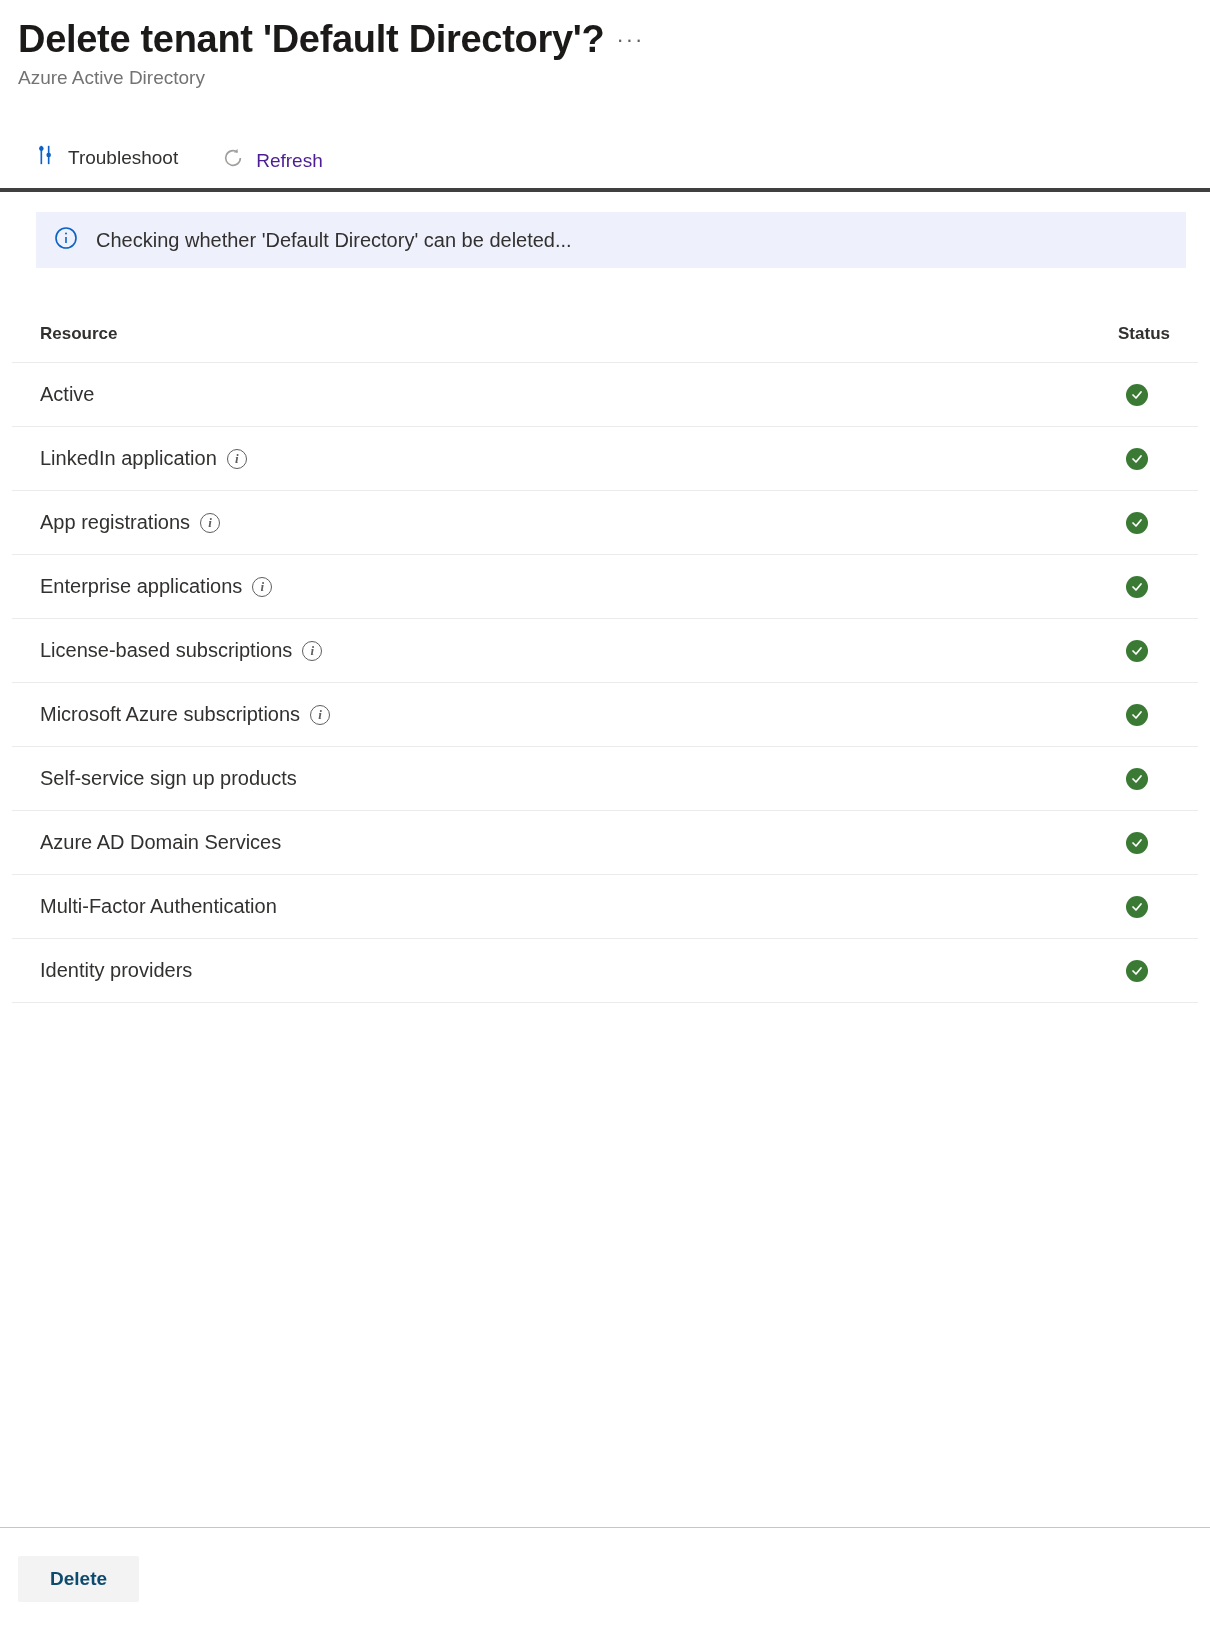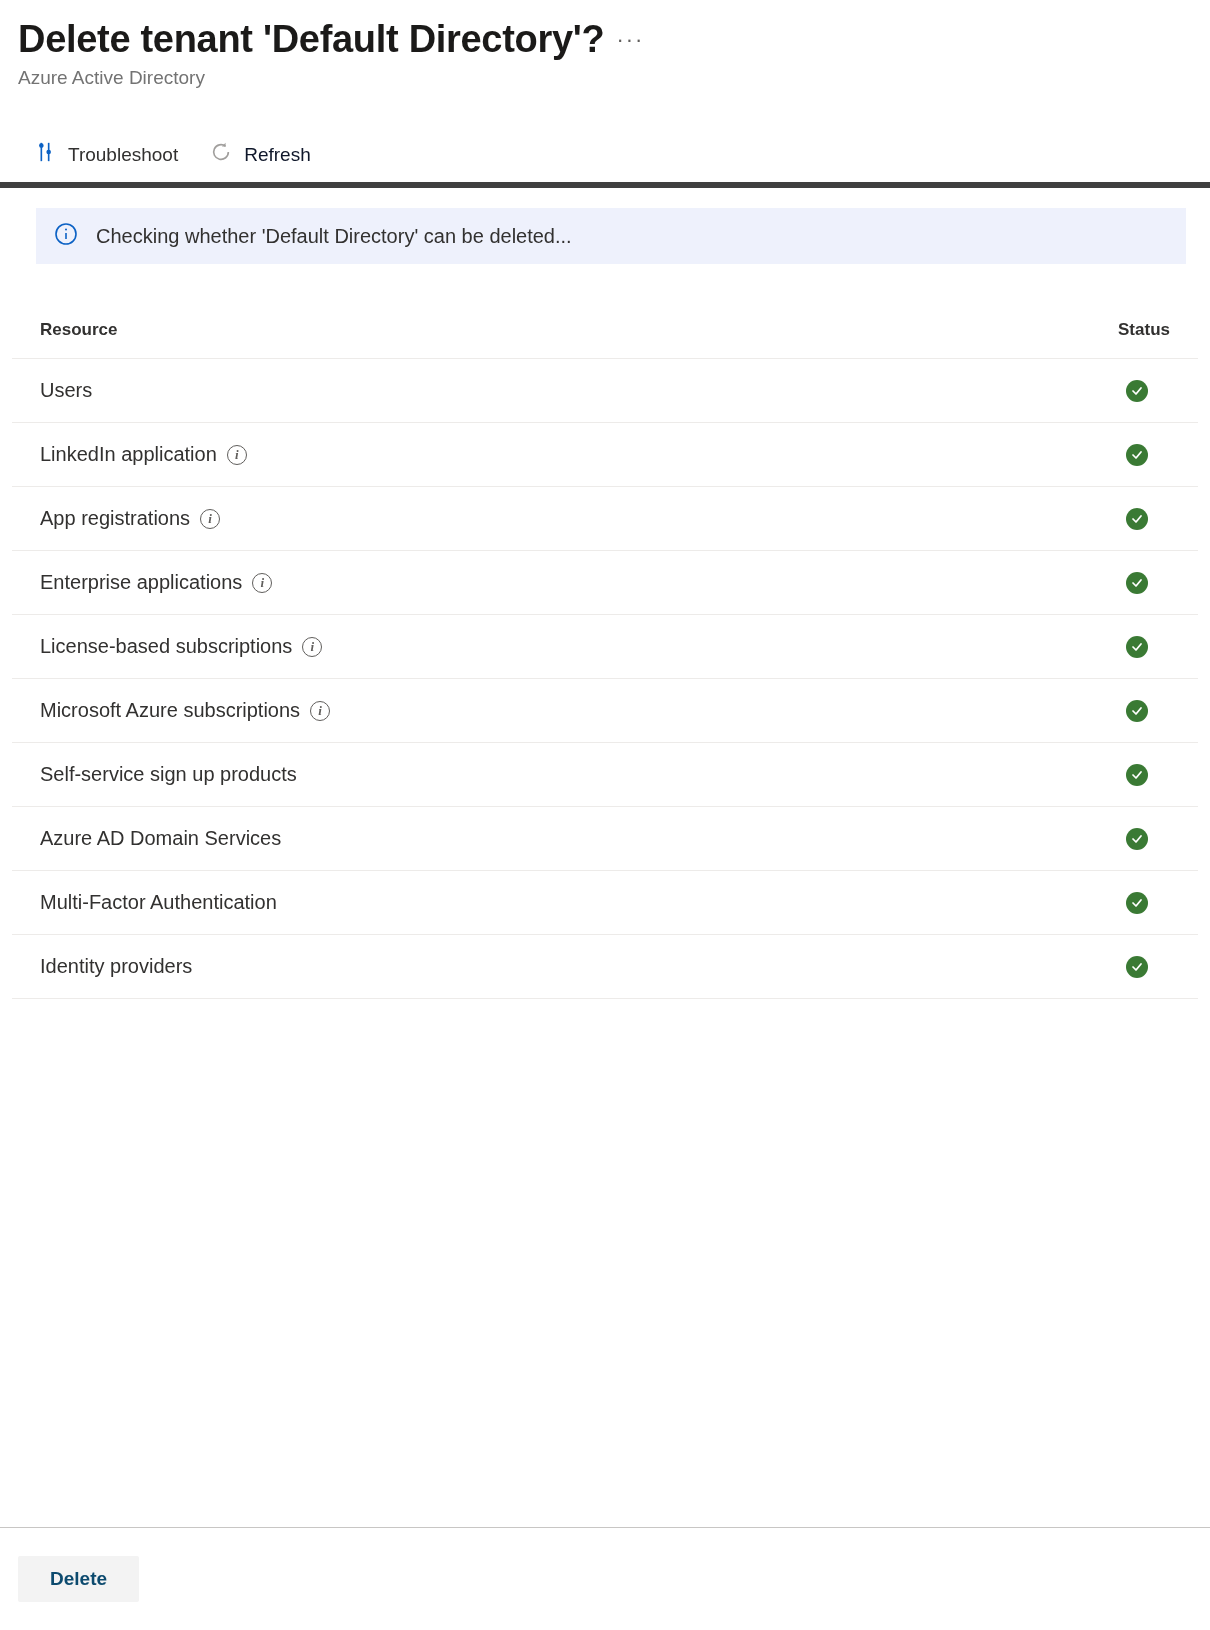--- a/index.html
+++ b/index.html
@@ -35,33 +35,33 @@
       cursor: pointer;
     }
     .subtitle {
       font-size: 19px;
       color: #737373;
       margin-top: 6px;
     }
     .toolbar {
       display: flex;
       align-items: center;
-      gap: 32px;
+      gap: 44px;
       padding: 14px 14px 14px 34px;
-      border-bottom: 6px solid #404040;
+      border-bottom: 4px solid #404040;
       margin-top: 28px;
     }
     .tool {
       display: flex;
       align-items: center;
       gap: 12px;
       font-size: 19px;
       cursor: pointer;
     }
-    .tool.disabled { color: #0f172a; cursor: default; }
+    .tool.disabled { color: #4c1d95; cursor: default; margin-top: 6px; }
     .tool svg { width: 22px; height: 22px; }
     .banner {
       margin: 20px 12px 0 24px;
       padding: 14px 18px;
       background: #eef1fc;
       display: flex;
       align-items: center;
       gap: 18px;
       border-radius: 0;
     }
@@ -190,21 +190,21 @@
   </div>
 
   <div class="table">
     <div class="thead">
       <div class="col-resource">Resource</div>
       <div class="col-status">Status</div>
     </div>
     <div id="rows">
         <div class="row">
           <div class="name">
-            <span>Users</span>
+            <span>Active</span>
           </div>
           <div class="status">
             <span class="ok-icon">
               <svg viewBox="0 0 24 24" fill="none" stroke="#ffffff" stroke-width="3.5" stroke-linecap="round" stroke-linejoin="round">
                 <polyline points="4,12 10,18 20,6"></polyline>
               </svg>
             </span>
           </div>
         </div>
         <div class="row">

